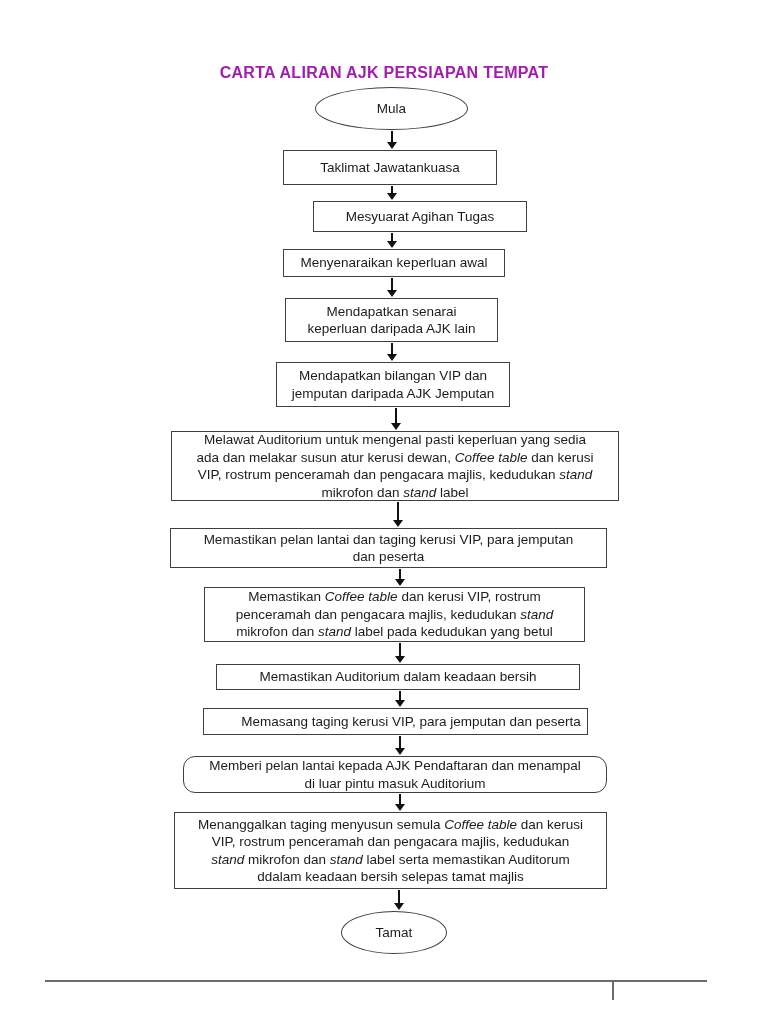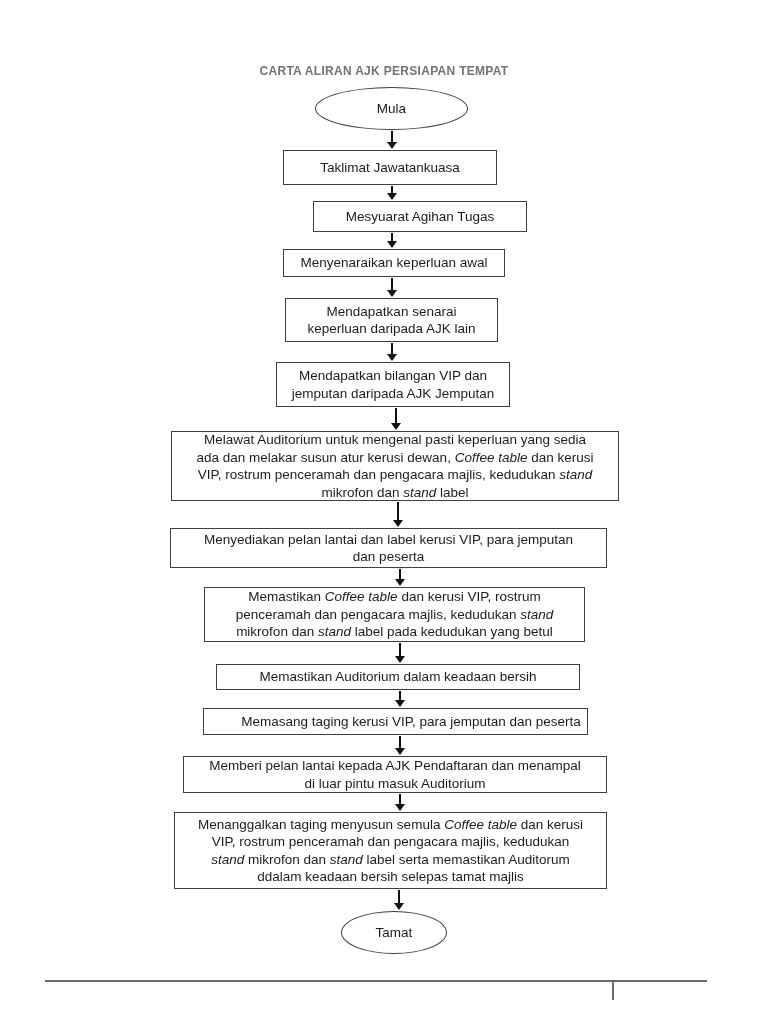--- a/index.html
+++ b/index.html
@@ -2,21 +2,21 @@
 <html><head>
 <meta charset="utf-8">
 <style>
   html,body{margin:0;padding:0;background:#ffffff;}
   .page{
     position:relative;width:768px;height:1024px;background:#ffffff;overflow:hidden;
     font-family:"Liberation Sans","DejaVu Sans",sans-serif;color:#1c1c1c;
   }
   .title{
     position:absolute;left:0;top:64px;width:768px;text-align:center;
-    font-size:12px;font-weight:bold;letter-spacing:.3px;color:#737373;
+    font-size:16px;font-weight:bold;letter-spacing:.3px;color:#a21caf;
   }
   .bx{
     position:absolute;box-sizing:border-box;border:1.4px solid #3f3f3f;background:#fff;
     display:flex;flex-direction:column;align-items:center;justify-content:center;
     text-align:center;font-size:13.5px;line-height:17.5px;padding:0 4px;
   }
   .oval{border-radius:50%;border-width:1.3px;}
   .ln{display:block;white-space:nowrap;}
   .it{font-style:italic;}
   .arrow{position:absolute;width:10px;}
@@ -96,21 +96,21 @@
     <span class="ln"><span>VIP, rostrum penceramah dan pengacara majlis, kedudukan </span><span class="it">stand</span></span>
     <span class="ln"><span>mikrofon dan </span><span class="it">stand</span><span> label</span></span>
   </div>
 
   <div class="arrow" style="left:393px;top:502px;height:25px;">
       <div class="shaft"></div>
       <div class="head"></div>
     </div>
 
   <div class="bx" style="left:170px;top:528px;width:437px;height:40px;">
-    <span class="ln"><span>Menyediakan pelan lantai dan label kerusi VIP, para jemputan</span></span>
+    <span class="ln"><span>Memastikan pelan lantai dan taging kerusi VIP, para jemputan</span></span>
     <span class="ln"><span>dan peserta</span></span>
   </div>
 
   <div class="arrow" style="left:395px;top:569px;height:17px;">
       <div class="shaft"></div>
       <div class="head"></div>
     </div>
 
   <div class="bx" style="left:204px;top:587px;width:381px;height:55px;">
     <span class="ln"><span>Memastikan </span><span class="it">Coffee table</span><span>  dan kerusi VIP, rostrum</span></span>
@@ -134,21 +134,21 @@
 
   <div class="bx" style="left:203px;top:708px;width:385px;height:27px;padding-left:35px;">
     <span>Memasang taging kerusi VIP, para jemputan dan peserta</span>
   </div>
 
   <div class="arrow" style="left:395px;top:736px;height:19px;">
       <div class="shaft"></div>
       <div class="head"></div>
     </div>
 
-  <div class="bx" style="left:183px;top:756px;width:424px;height:37px;">
+  <div class="bx" style="left:183px;top:756px;width:424px;height:37px;border-radius:12px;">
     <span class="ln"><span>Memberi pelan lantai kepada AJK Pendaftaran dan menampal</span></span>
     <span class="ln"><span>di luar pintu masuk Auditorium</span></span>
   </div>
 
   <div class="arrow" style="left:395px;top:794px;height:17px;">
       <div class="shaft"></div>
       <div class="head"></div>
     </div>
 
   <div class="bx" style="left:174px;top:812px;width:433px;height:77px;">

